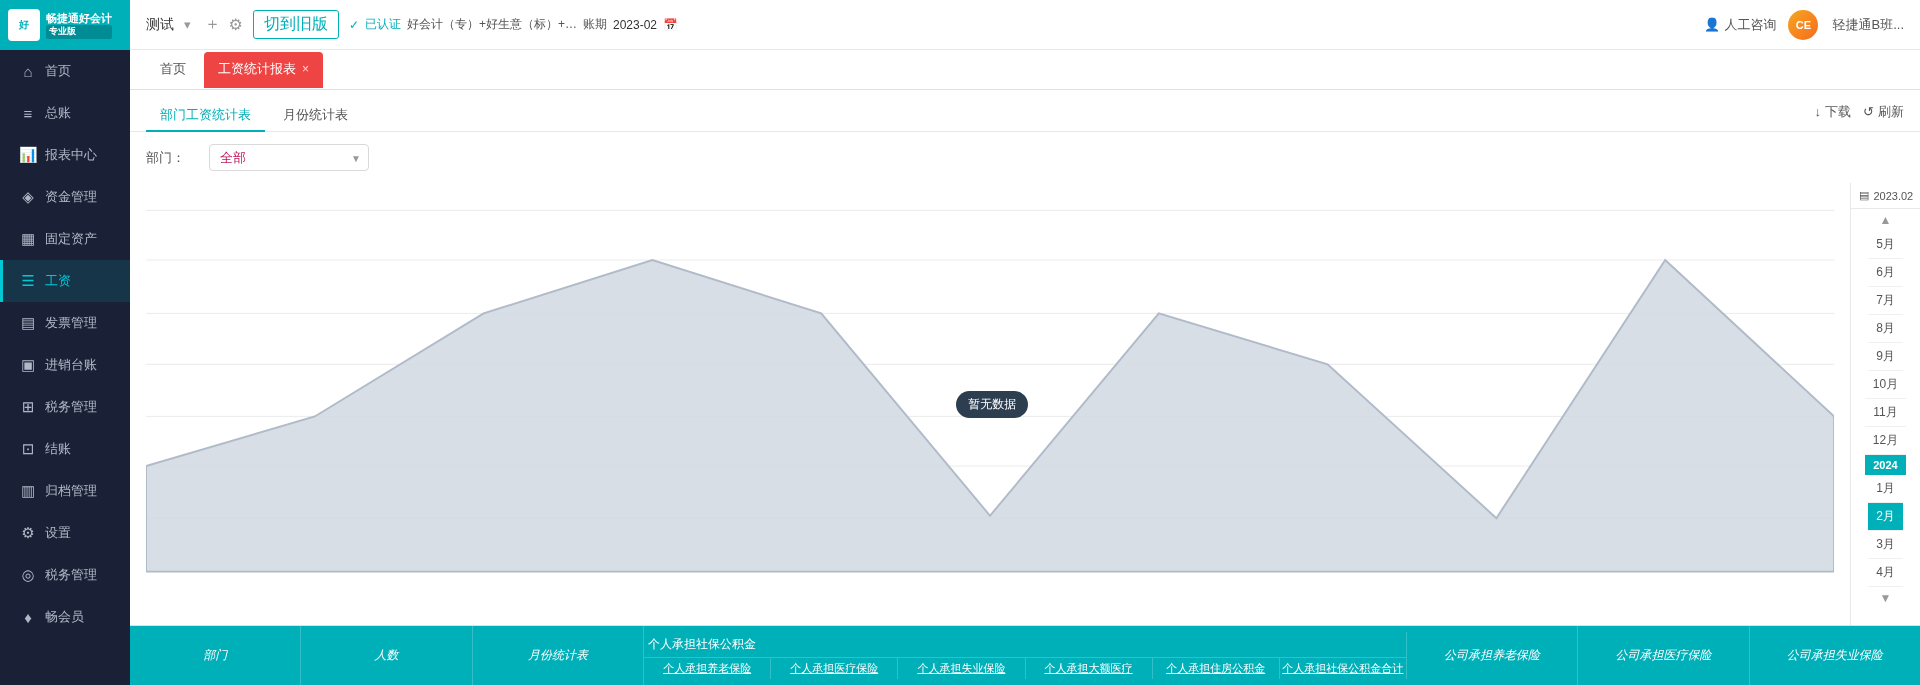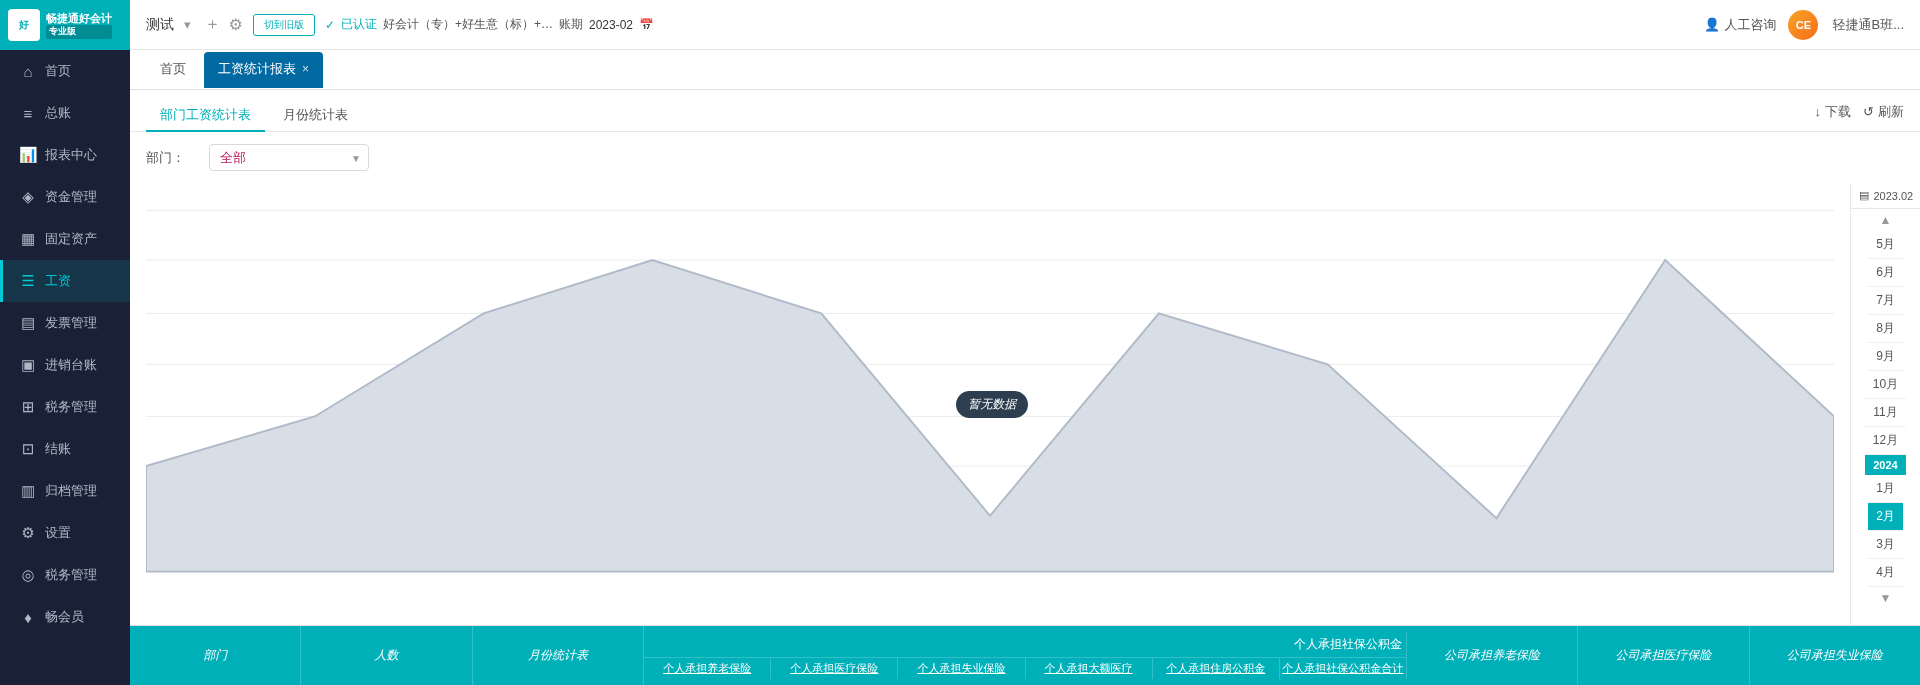--- a/index.html
+++ b/index.html
@@ -76,21 +76,21 @@
     .topbar-arrow { color: #999; cursor: pointer; }
     .topbar-actions { display: flex; align-items: center; gap: 8px; margin-left: 4px; }
     .topbar-btn { background: none; border: none; cursor: pointer; color: #999; font-size: 16px; }
     .topbar-switch-btn {
       border: 1px solid #00b0b9;
       color: #00b0b9;
       background: white;
       padding: 3px 10px;
       border-radius: 3px;
       cursor: pointer;
-      font-size: 10px;
+      font-size: 16px;
     }
     .topbar-status { display: flex; align-items: center; gap: 6px; font-size: 12px; color: #555; }
     .status-tag { color: #00b0b9; }
     .topbar-right { margin-left: auto; display: flex; align-items: center; gap: 12px; font-size: 13px; color: #555; }
     .user-avatar {
       width: 30px; height: 30px; border-radius: 50%;
       background: linear-gradient(135deg, #f5a623, #f76b1c);
       display: flex; align-items: center; justify-content: center;
       color: white; font-size: 11px; font-weight: bold;
     }
@@ -109,21 +109,21 @@
       cursor: pointer;
       color: #555;
       font-size: 13px;
       border-bottom: 2px solid transparent;
       display: flex;
       align-items: center;
       gap: 6px;
     }
     .tab.active {
       color: #00b0b9;
-      background: #0369a1;
+      background: #ef4444;
       color: white;
       border-radius: 4px 4px 0 0;
     }
     .tab .close-btn { color: rgba(255,255,255,0.8); font-size: 12px; cursor: pointer; }
     .tab-home { color: #555; }
 
     
     .content {
       flex: 1;
       background: white;
@@ -285,21 +285,21 @@
       min-width: 80px;
       font-style: italic;
     }
     .th-cell-group {
       display: flex;
       flex-direction: column;
       flex: 5;
       border-right: 1px solid rgba(255,255,255,0.2);
     }
     .th-group-title {
-      text-align: right;
+      text-align: left;
       padding: 4px;
       border-bottom: 1px solid rgba(255,255,255,0.2);
       font-size: 12px;
     }
     .th-group-cells {
       display: flex;
       flex: 1;
       text-decoration: underline;
     }
     .th-group-cell {
@@ -466,21 +466,21 @@
           <option>行政部</option>
         </select>
       </div>
     </div>
 
     <div style="flex:1; display:flex; overflow:hidden;">
 
       <div class="chart-area">
 
 
-        <div class="chart-container" style="position:relative;font-style:italic;">
+        <div class="chart-container" style="position:relative;">
           <svg class="chart" viewBox="0 0 1300 340" preserveAspectRatio="none">
 
             <line x1="0" y1="14" x2="1300" y2="14" stroke="#e0e0e0" stroke-width="0.5"></line>
             <line x1="0" y1="54" x2="1300" y2="54" stroke="#e0e0e0" stroke-width="0.5"></line>
             <line x1="0" y1="97" x2="1300" y2="97" stroke="#e0e0e0" stroke-width="0.5"></line>
             <line x1="0" y1="138" x2="1300" y2="138" stroke="#e0e0e0" stroke-width="0.5"></line>
             <line x1="0" y1="180" x2="1300" y2="180" stroke="#e0e0e0" stroke-width="0.5"></line>
             <line x1="0" y1="220" x2="1300" y2="220" stroke="#e0e0e0" stroke-width="0.5"></line>
             <line x1="0" y1="262" x2="1300" y2="262" stroke="#e0e0e0" stroke-width="0.5"></line>
             <line x1="0" y1="305" x2="1300" y2="305" stroke="#e0e0e0" stroke-width="0.5"></line>

